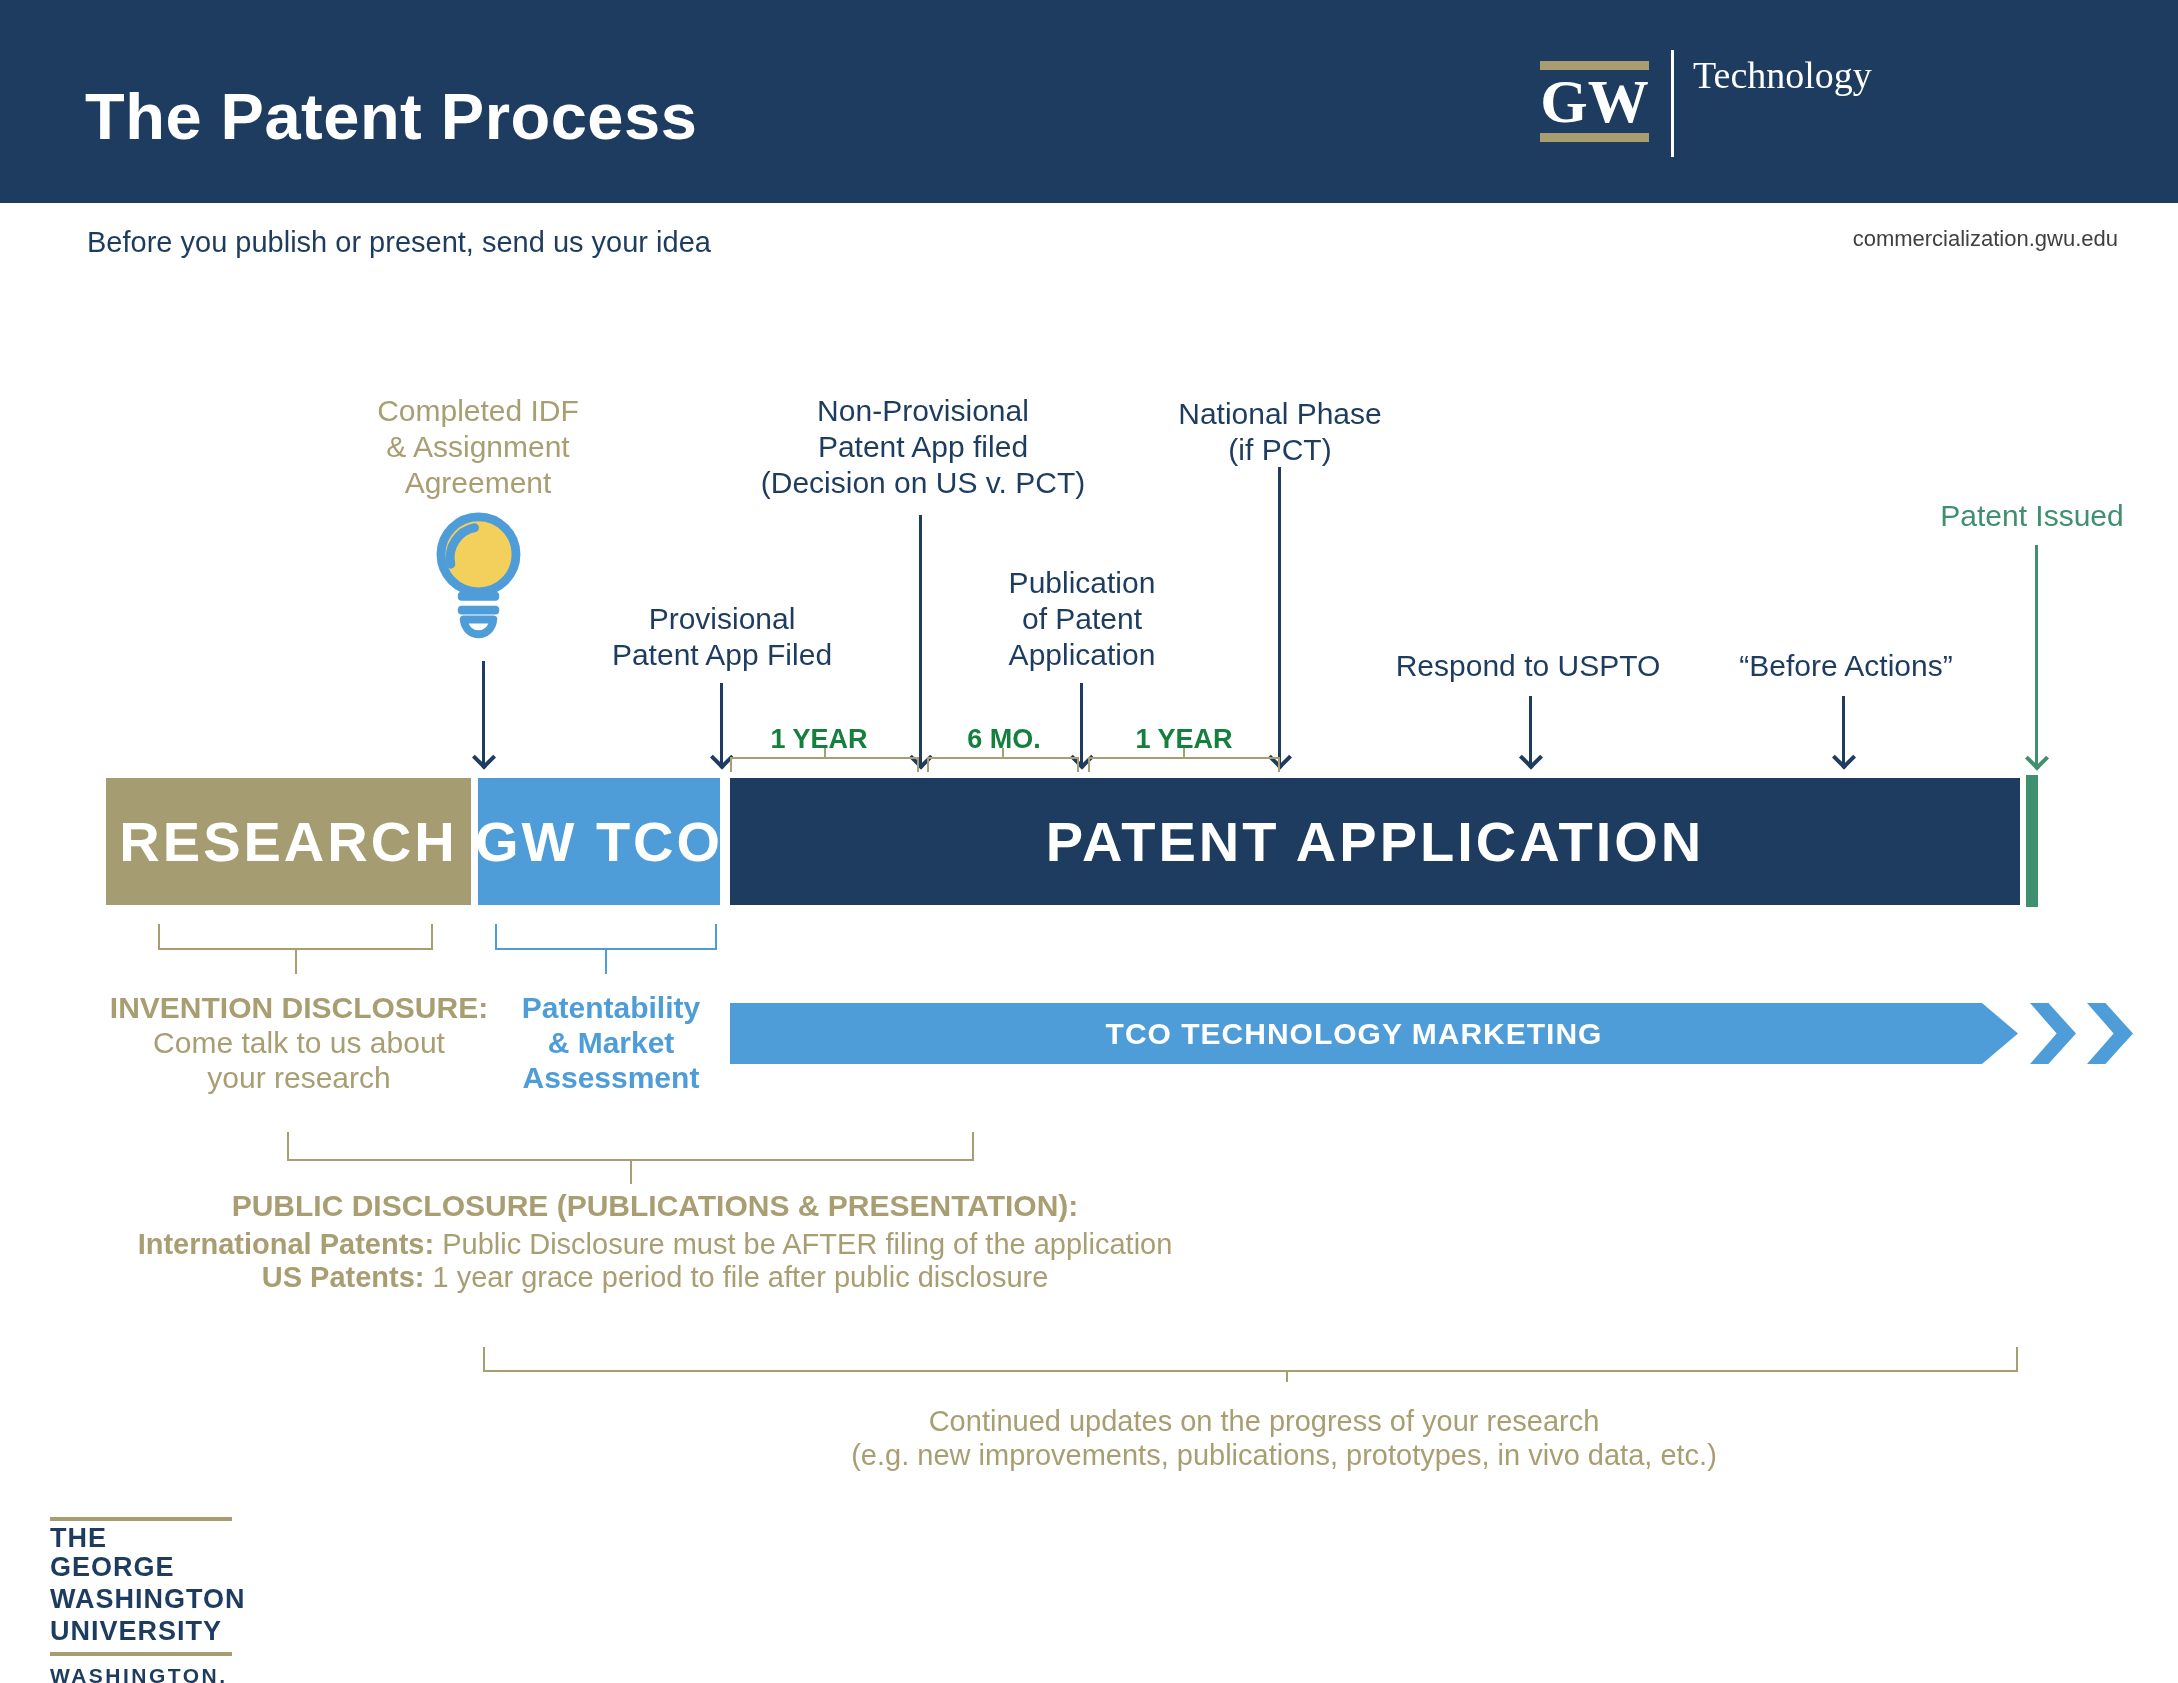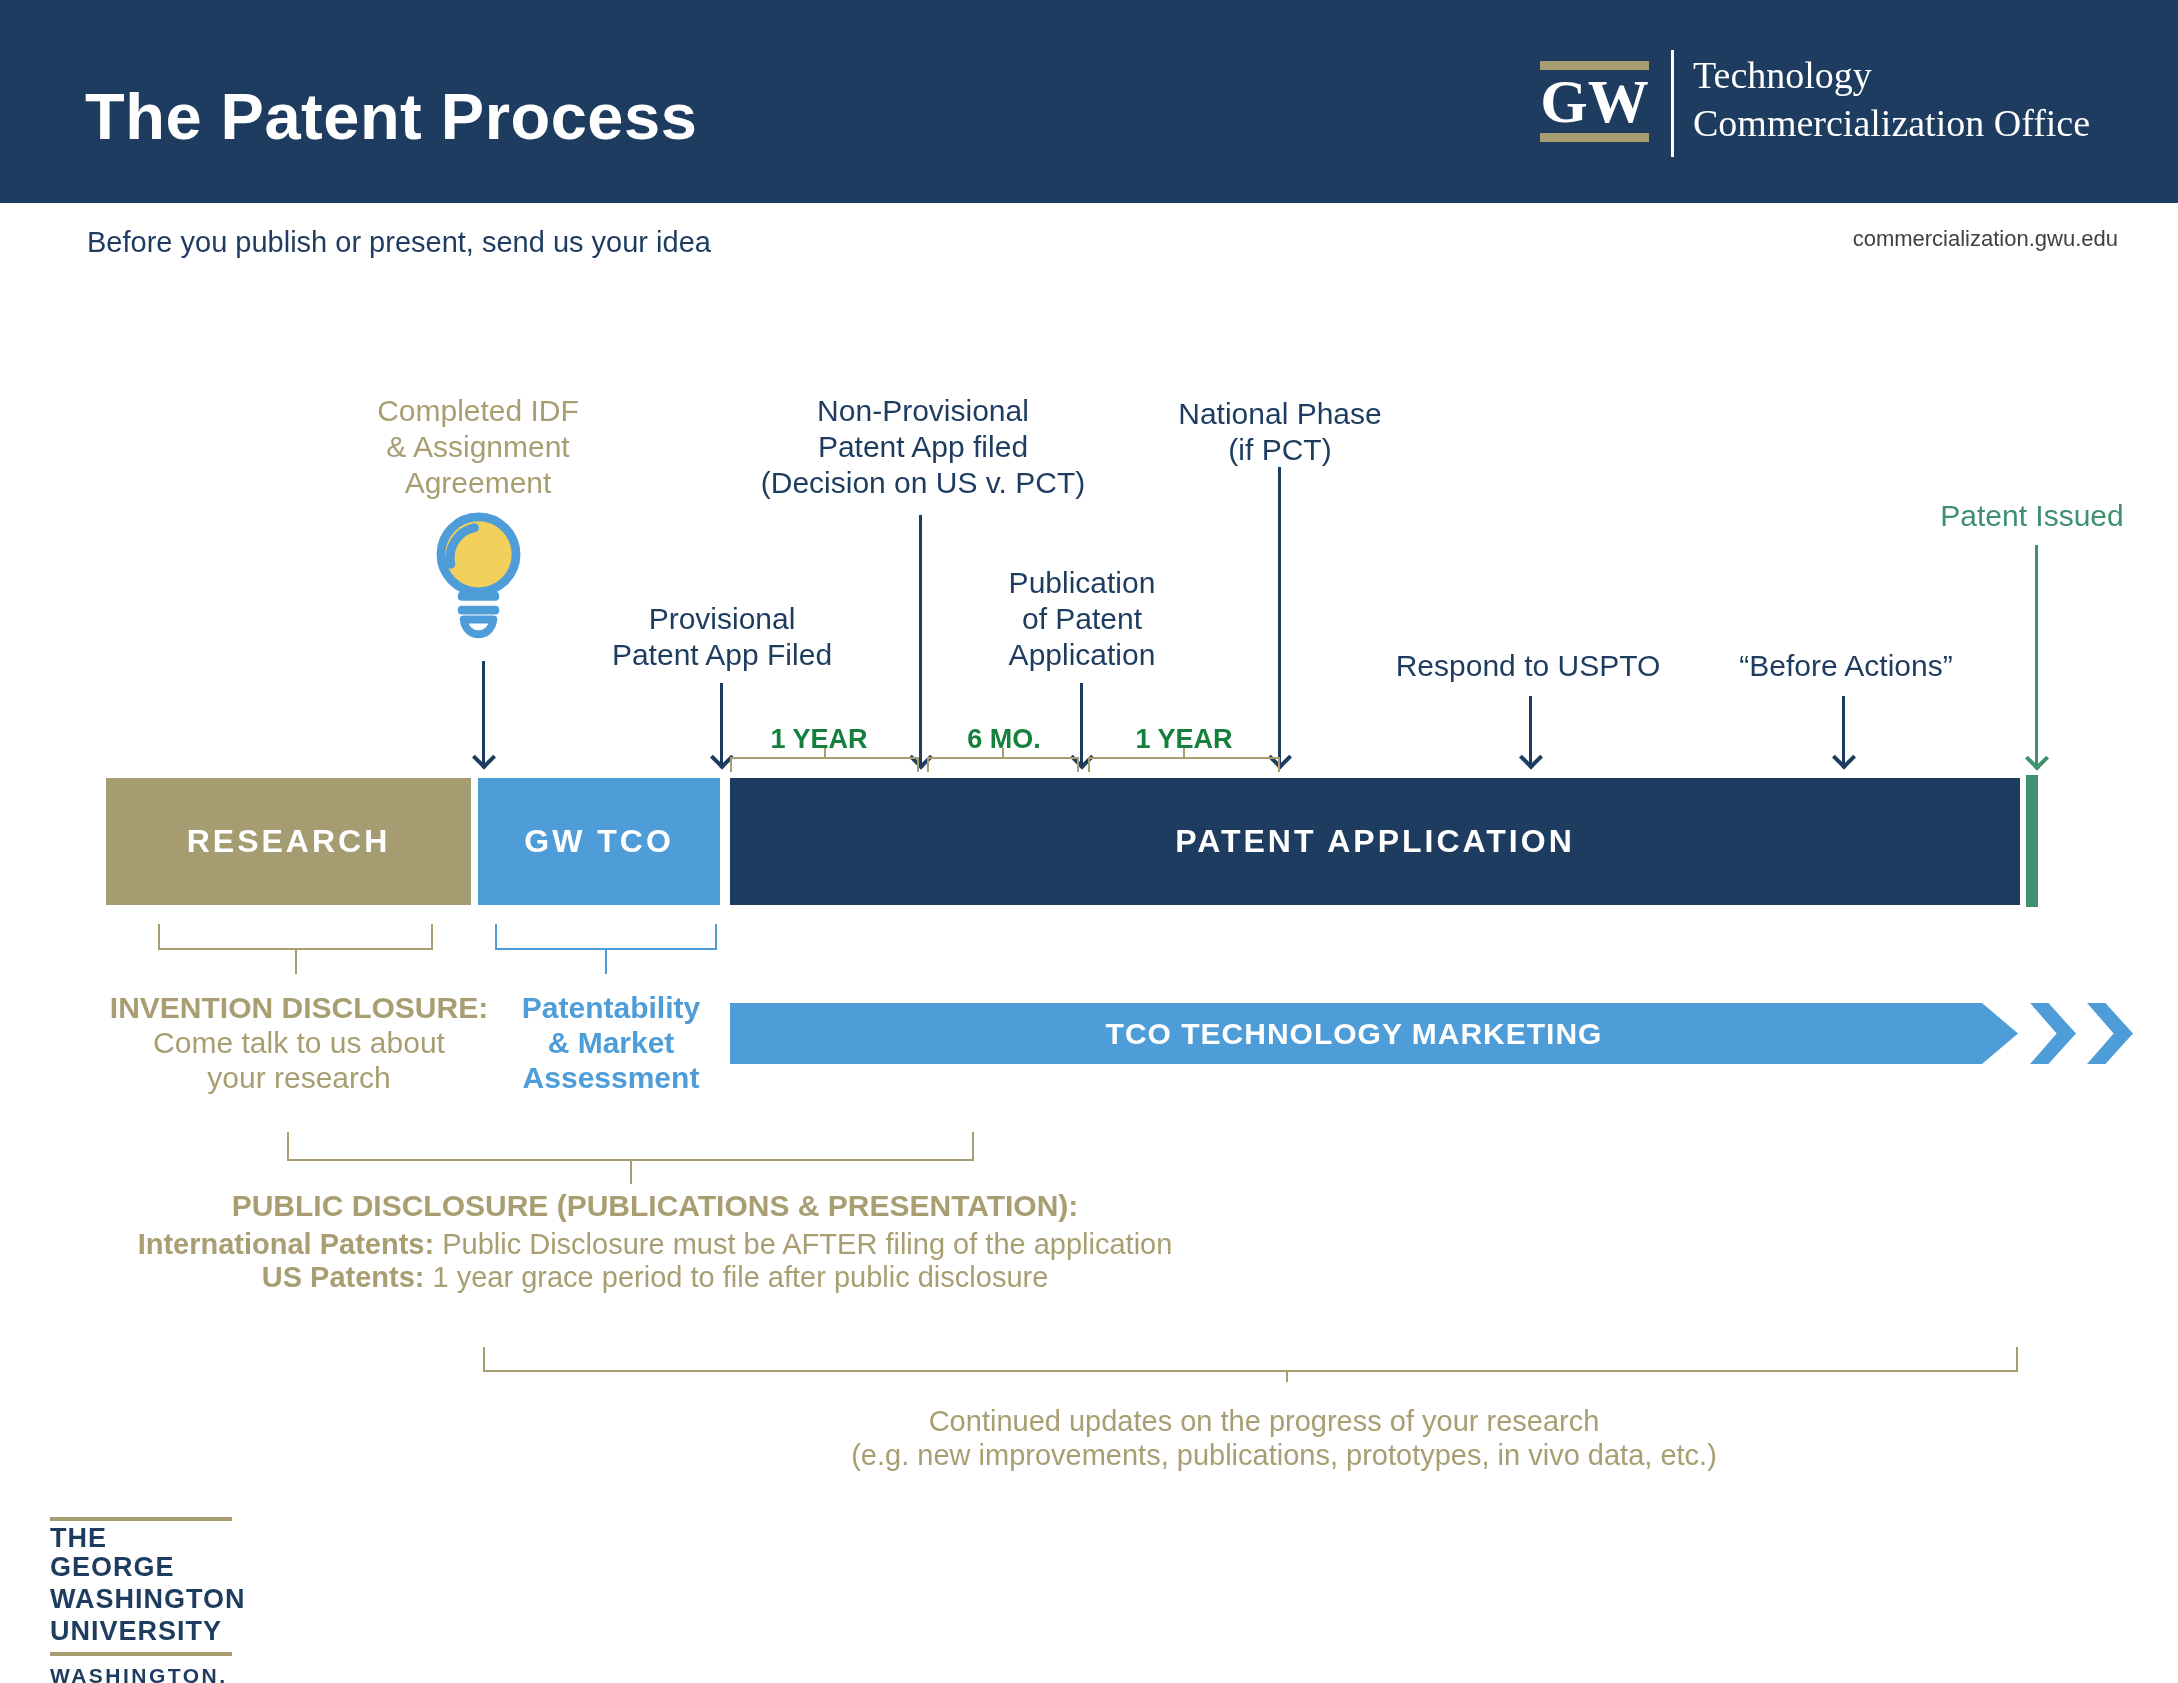--- a/index.html
+++ b/index.html
@@ -35,21 +35,21 @@
   .arrow.green{background:#3e906f;}
   .arrow.green::after{border-color:#3e906f;}
 
   
   .ibrk{position:absolute;top:757px;height:13px;border:2px solid #a89e72;border-bottom:none;}
   .ibrk .tick{position:absolute;left:50%;top:-11px;width:2px;height:9px;background:#a89e72;transform:translateX(-50%);}
   .int-lbl{position:absolute;top:724px;transform:translateX(-50%);font-size:27px;font-weight:bold;color:#15803d;white-space:nowrap;}
 
   
   .bar{position:absolute;top:778px;height:127px;display:flex;align-items:center;justify-content:center;
-       color:#ffffff;font-weight:bold;font-size:32px;letter-spacing:3px;white-space:nowrap;}
+       color:#ffffff;font-weight:bold;font-size:56px;letter-spacing:3px;white-space:nowrap;}
   .bar-research{left:106px;width:365px;background:#a69c71;}
   .bar-gwtco{left:478px;width:242px;background:#4e9dd9;}
   .bar-patent{left:730px;width:1290px;background:#1d3c5f;}
   .green-marker{position:absolute;left:2026px;top:775px;width:12px;height:132px;background:#3e906f;}
 
   
   .ubrk{position:absolute;top:924px;height:24px;border:2px solid #a89e72;border-top:none;}
   .ubrk .stem{position:absolute;left:50%;bottom:-26px;width:2px;height:26px;background:#a89e72;transform:translateX(-50%);}
   .ubrk.blue{border-color:#4e9dd9;}
   .ubrk.blue .stem{background:#4e9dd9;}
@@ -84,21 +84,20 @@
 <div class="header">
   <div class="page-title">The Patent Process</div>
   <div class="gw-logo">
     <div class="gold-rule"></div>
     <div class="gw-word">GW</div>
     <div class="gold-rule"></div>
   </div>
   <div class="logo-divider"></div>
   <div class="org-name">
     <div>Technology</div>
-    <div>Commercialization Office</div>
   </div>
 </div>
 
 <div class="tagline">Before you publish or present, send us your idea</div>
 <div class="site-url">commercialization.gwu.edu</div>
 
 <div class="lbl tan" style="left:478px;top:393px;">
   <div>Completed IDF</div>
   <div>&amp; Assignment</div>
   <div>Agreement</div>

